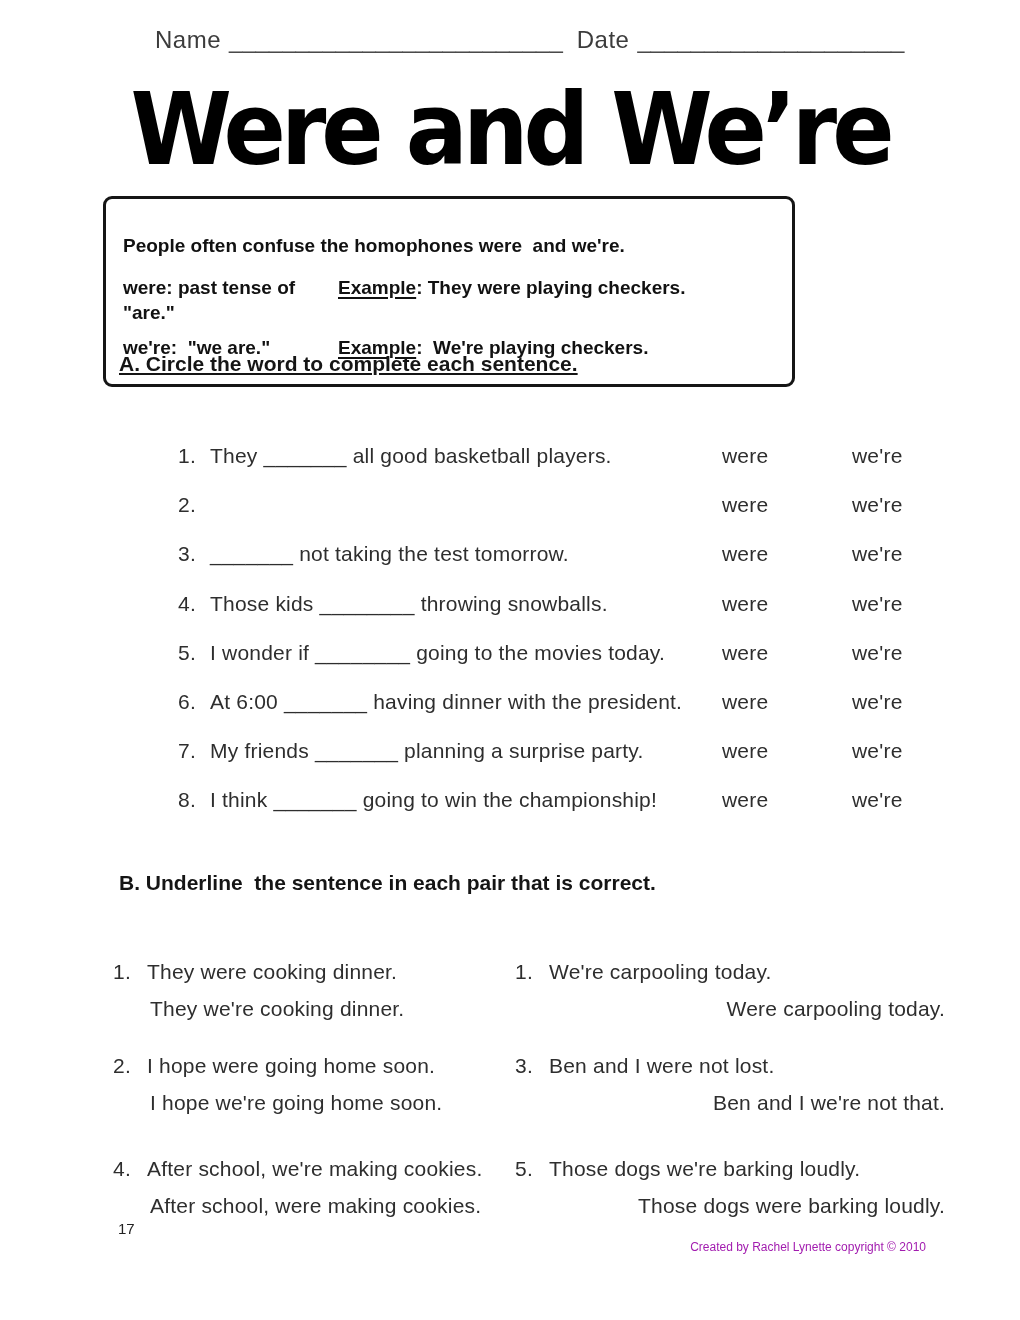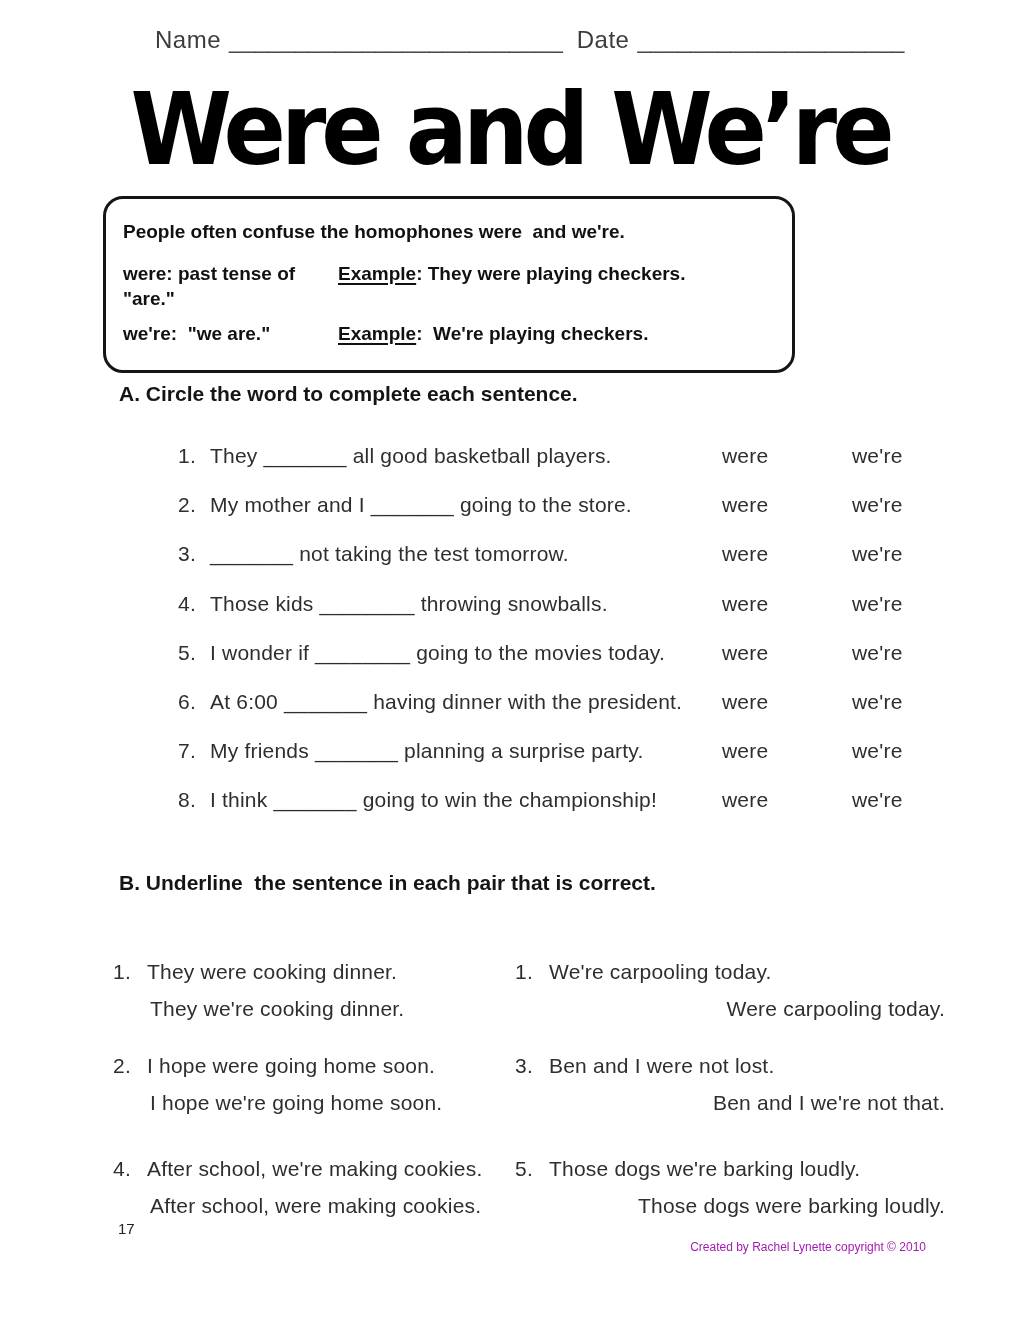--- a/index.html
+++ b/index.html
@@ -41,42 +41,42 @@
     transform: scaleY(1.08);
     transform-origin: top center;
   }
 
   
   .defbox {
     position: absolute;
     top: 196px; left: 103px;
     width: 692px;
     border: 3px solid #151515;
-    border-radius: 20px;
-    padding: 20px 16px 24px 17px;
+    border-radius: 9px;
+    padding: 34px 16px 24px 17px;
     font-weight: bold;
     font-size: 19px;
     color: #111;
     line-height: 25px;
   }
   .defbox .row { display: flex; }
   .defbox .row.r2 { margin-top: 17px; }
   .defbox .row.r3 { margin-top: 10px; }
   .defbox .defcell { flex: 0 0 215px; }
   .defbox .ex-label { text-decoration: underline; text-decoration-thickness: 2px; text-underline-offset: 3px; }
 
   
   .sec-heading {
     position: absolute;
     left: 119px;
     font-weight: bold;
     font-size: 21px;
     color: #151515;
   }
-  .sec-a-h { top: 382px; }
+  .sec-a-h { top: 352px; text-decoration: underline; }
   .sec-b-h { top: 871px; }
 
   
   .list-a { position: absolute; top: 442px; left: 120px; width: 800px; }
   .arow {
     position: relative;
     height: 49.2px;
     font-size: 21px;
     line-height: 27px;
     color: #2e2e2e;
@@ -148,21 +148,20 @@
 
   <div class="list-a">
     <div class="arow">
       <span class="num" data-bind="section_a.items.0.num">1.</span>
       <span class="sent" data-bind="section_a.items.0.text">They _______ all good basketball players.</span>
       <span class="c1" data-bind="section_a.items.0.choice1">were</span>
       <span class="c2" data-bind="section_a.items.0.choice2">we're</span>
     </div>
     <div class="arow">
       <span class="num" data-bind="section_a.items.1.num">2.</span>
-      <span class="sent" data-bind="section_a.items.1.text">My mother and I _______ going to the store.</span>
       <span class="c1" data-bind="section_a.items.1.choice1">were</span>
       <span class="c2" data-bind="section_a.items.1.choice2">we're</span>
     </div>
     <div class="arow">
       <span class="num" data-bind="section_a.items.2.num">3.</span>
       <span class="sent" data-bind="section_a.items.2.text">_______ not taking the test tomorrow.</span>
       <span class="c1" data-bind="section_a.items.2.choice1">were</span>
       <span class="c2" data-bind="section_a.items.2.choice2">we're</span>
     </div>
     <div class="arow">

